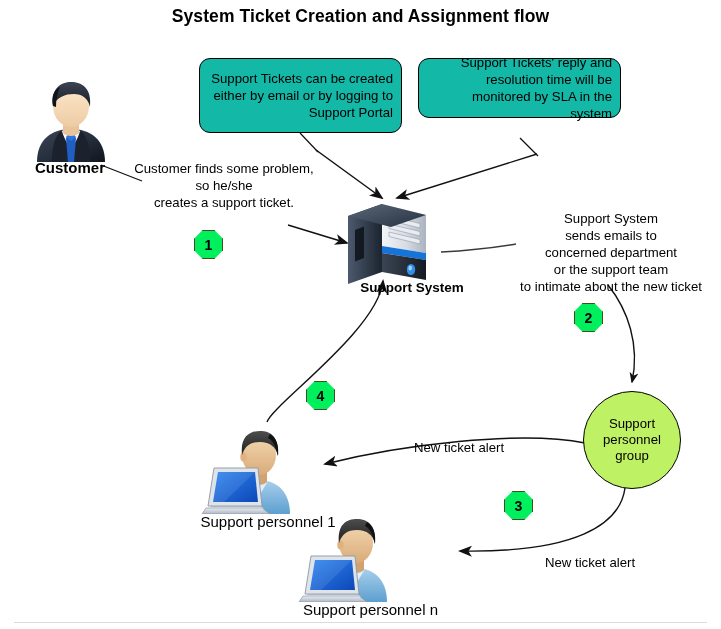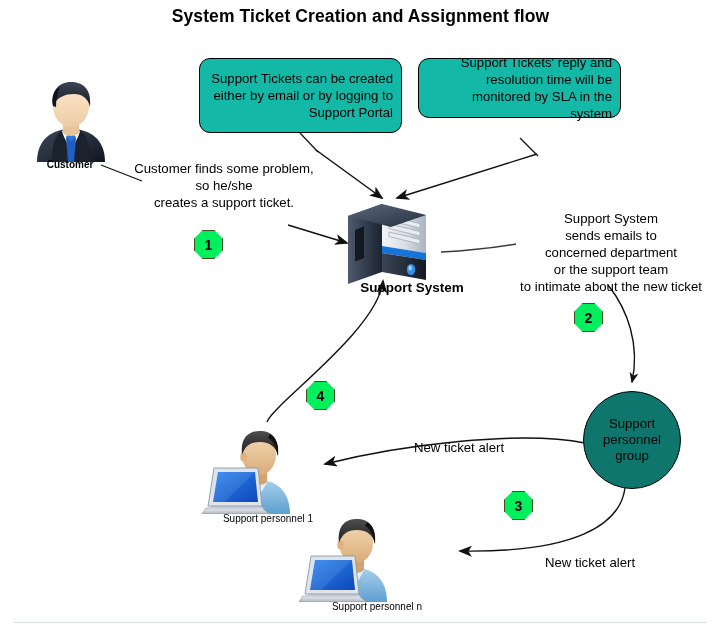--- a/index.html
+++ b/index.html
@@ -77,39 +77,39 @@
   #text-customer-action { left: 118px; top: 160px; width: 212px; }
   #text-system-emails   { left: 508px; top: 210px; width: 206px; }
   #text-auto-assign     { left: 228px; top: 315px; width: 216px; }
   #text-alert-1 { left: 404px; top: 439px; width: 110px; text-align: center; }
   #text-alert-2 { left: 535px; top: 554px; width: 110px; text-align: center; }
 
   
   .node-label {
     position: absolute;
     text-align: center;
-    font-size: 10px;
+    font-size: 15px;
     color: #000000;
   }
   .node-label.bold { font-weight: bold; font-size: 13.5px; }
-  #label-customer { left: 10px; top: 159px; width: 120px; font-weight: bold; font-size: 10px; }
+  #label-customer { left: 10px; top: 159px; width: 120px; font-weight: bold; font-size: 15px; }
   #label-server   { left: 322px; top: 280px; width: 180px; }
   #label-sp1      { left: 188px; top: 513px; width: 160px; }
-  #label-spn      { left: 292px; top: 601px; width: 170px; }
+  #label-spn      { left: 268px; top: 601px; width: 170px; text-align: right; }
 
   
   #group-circle {
     position: absolute;
     left: 583px;
     top: 391px;
     width: 96px;
     height: 96px;
     border: 1.3px solid #000000;
     border-radius: 50%;
-    background: #0f766e;
+    background: #bef264;
     display: flex;
     align-items: center;
     justify-content: center;
     text-align: center;
     font-size: 13.2px;
     line-height: 16px;
     color: #000000;
     white-space: pre-line;
   }
 

